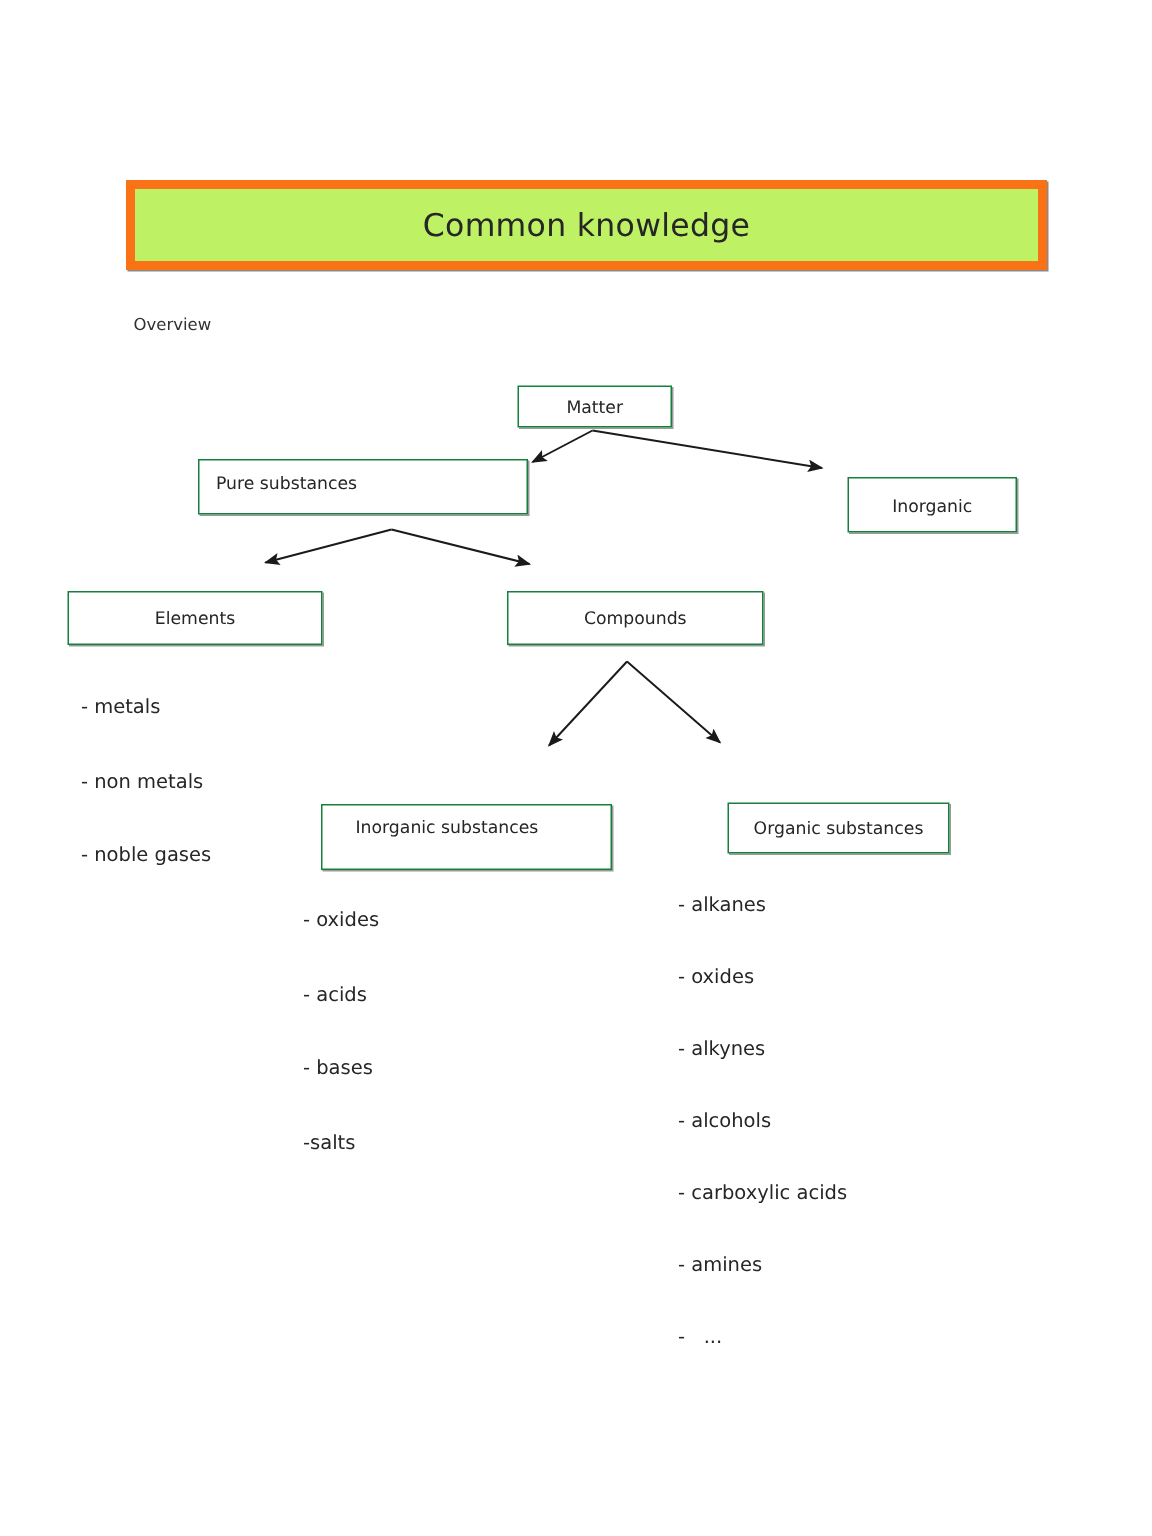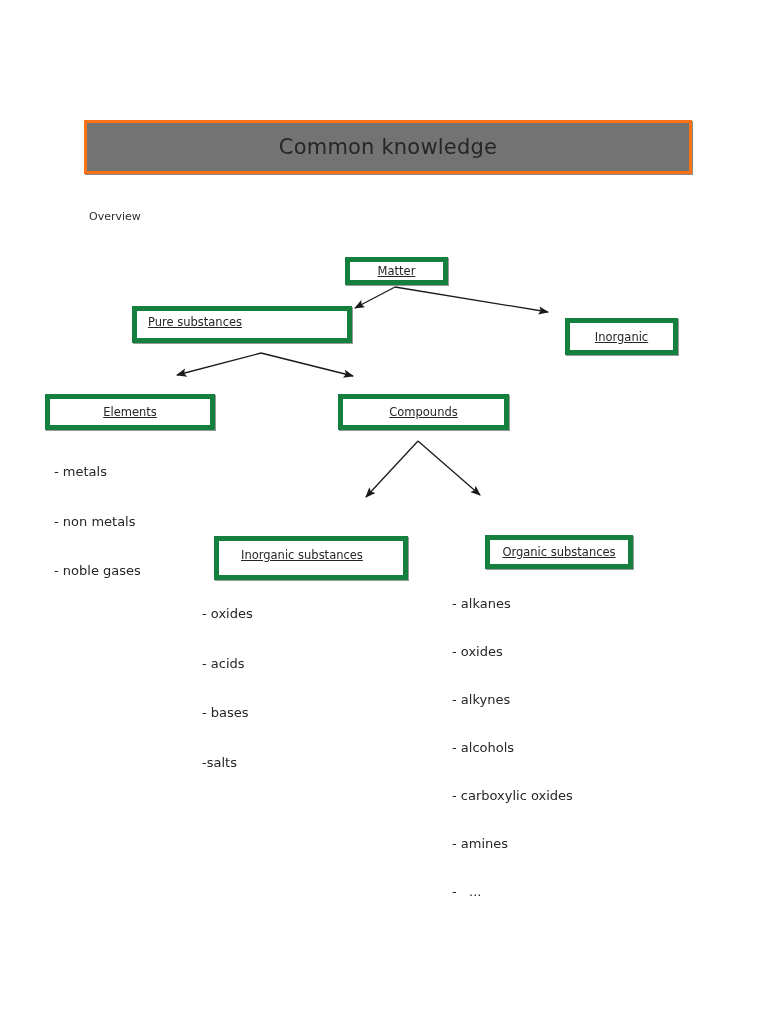--- a/index.html
+++ b/index.html
@@ -24,23 +24,23 @@
     background: #ffffff;
   }
 
   
   .title-box {
     position: absolute;
     left: 84px;
     top: 120px;
     width: 602px;
     height: 48px;
-    border: 3px solid #f97316;
+    border: 6px solid #f97316;
     box-shadow: 1px 1px 0 0 #8a8a8a;
-    background: #737373;
+    background: #bef264;
     display: flex;
     align-items: center;
     justify-content: center;
   }
   .title-text {
     font-size: 21px;
     letter-spacing: 0.2px;
     color: #262626;
     white-space: nowrap;
   }
@@ -50,28 +50,27 @@
     position: absolute;
     left: 89px;
     top: 210px;
     font-size: 11px;
     color: #303030;
   }
 
   
   .node {
     position: absolute;
-    border: 5px solid #15803d;
+    border: 1px solid #15803d;
     background: #ffffff;
     box-sizing: border-box;
     font-size: 11.5px;
     color: #262626;
     display: flex;
     box-shadow: 1px 1px 0 0 #9a9a9a;
-    text-decoration: underline;
   }
   .node .node-label { white-space: nowrap; }
 
   .node.center { align-items: center; justify-content: center; }
   .node.left-top {
     align-items: flex-start;
     justify-content: flex-start;
     padding: 7px 0 0 11px;
   }
   .node.left-mid {
@@ -184,18 +183,18 @@
     <div class="bullet-item">- acids</div>
     <div class="bullet-item">- bases</div>
     <div class="bullet-item">-salts</div>
   </div>
 
   <div class="bullet-list" id="list-organic">
     <div class="bullet-item">- alkanes</div>
     <div class="bullet-item">- oxides</div>
     <div class="bullet-item">- alkynes</div>
     <div class="bullet-item">- alcohols</div>
-    <div class="bullet-item">- carboxylic oxides</div>
+    <div class="bullet-item">- carboxylic acids</div>
     <div class="bullet-item">- amines</div>
     <div class="bullet-item">-   ...</div>
   </div>
 
 </div>
 
 </body></html>

